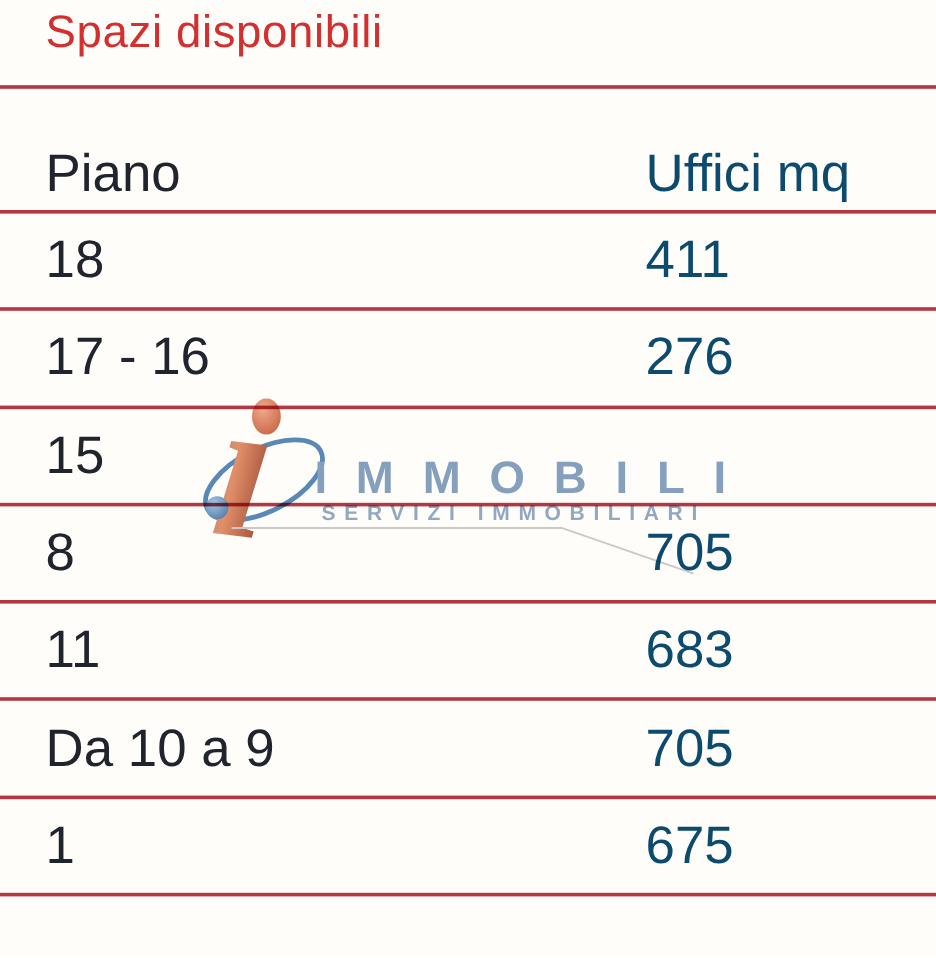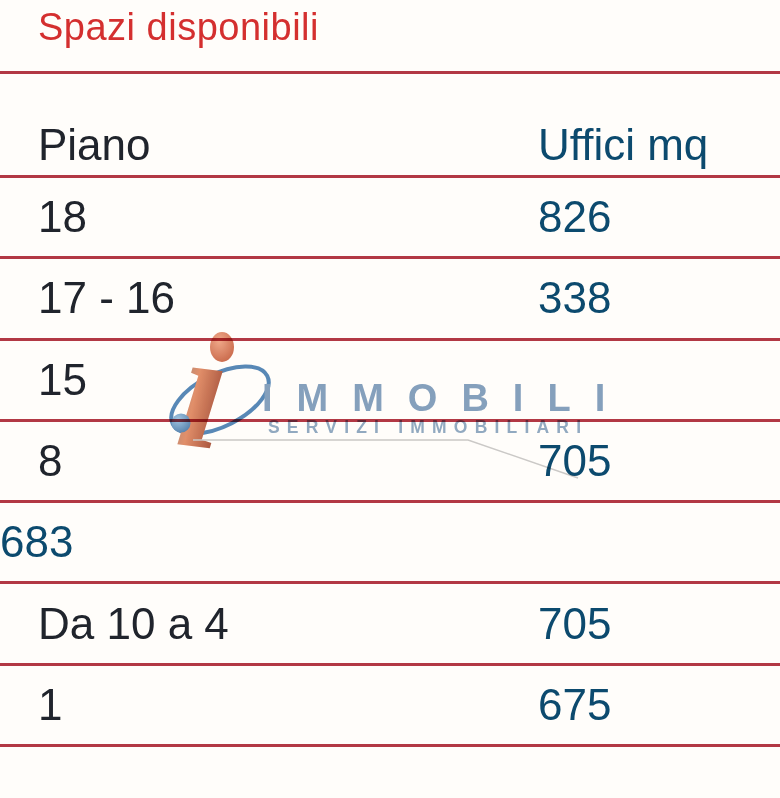--- a/index.html
+++ b/index.html
@@ -70,38 +70,39 @@
     <div class="page-title">Spazi disponibili</div>
   </div>
 
   <div class="trow header">
     <div class="cell-left">Piano</div>
     <div class="cell-right">Uffici mq</div>
   </div>
 
   <div class="trow body">
     <div class="cell-left">18</div>
-    <div class="cell-right">826</div>
+    <div class="cell-right">411</div>
   </div>
   <div class="trow body">
     <div class="cell-left">17 - 16</div>
-    <div class="cell-right">338</div>
+    <div class="cell-right">276</div>
   </div>
   <div class="trow body">
     <div class="cell-left">15</div>
   </div>
   <div class="trow body">
     <div class="cell-left">8</div>
     <div class="cell-right">705</div>
   </div>
   <div class="trow body">
+    <div class="cell-left">11</div>
     <div class="cell-right">683</div>
   </div>
   <div class="trow body">
-    <div class="cell-left">Da 10 a 4</div>
+    <div class="cell-left">Da 10 a 9</div>
     <div class="cell-right">705</div>
   </div>
   <div class="trow body">
     <div class="cell-left">1</div>
     <div class="cell-right">675</div>
   </div>
 
   <div class="watermark">
     <svg width="490" height="165" viewBox="0 0 490 165">
       <defs>

